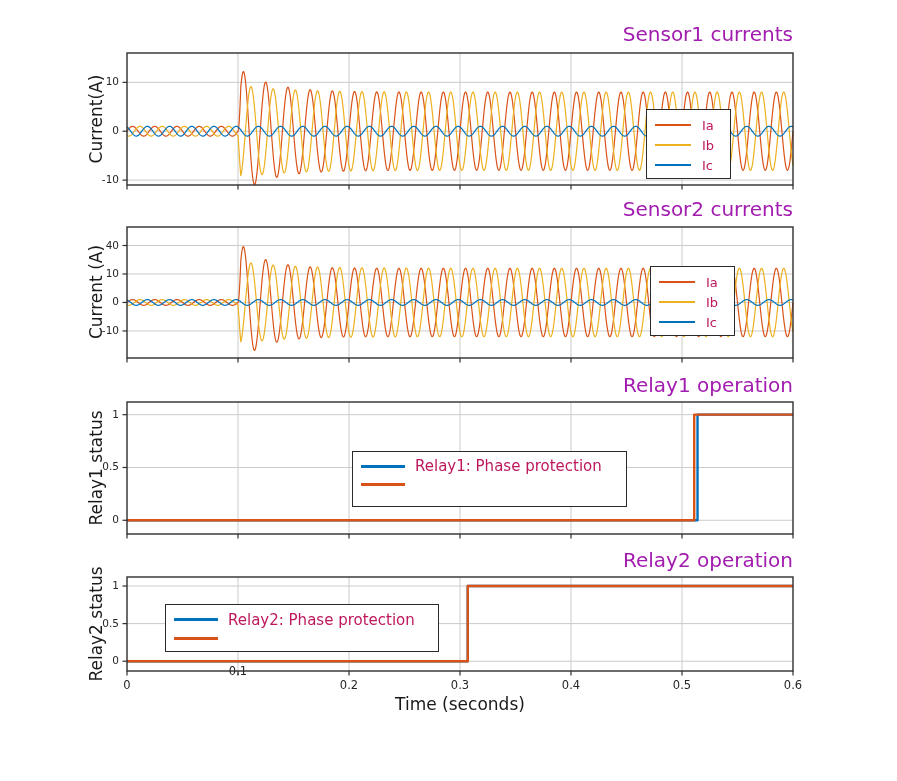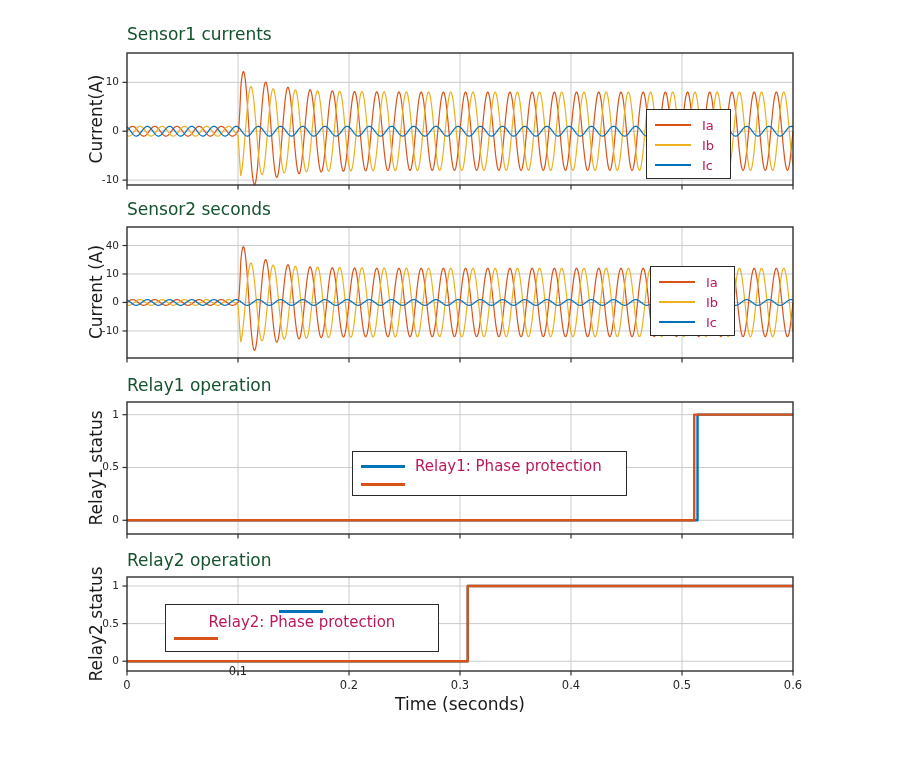--- a/index.html
+++ b/index.html
@@ -1,40 +1,40 @@
 <!DOCTYPE html>
 <html><head>
 <meta charset="utf-8">
 <style>
   html,body{margin:0;padding:0;background:#ffffff;}
   body{width:897px;height:781px;font-family:"DejaVu Sans","Liberation Sans",sans-serif;}
   #fig{position:relative;width:897px;height:781px;background:#ffffff;overflow:hidden;}
   .plot{position:absolute;overflow:visible;}
-  .title{position:absolute;left:127px;width:666px;text-align:left;font-size:17px;line-height:22px;color:#14532d;}
+  .title{position:absolute;left:127px;width:666px;text-align:right;font-size:20px;line-height:22px;color:#a21caf;}
   .ylab{position:absolute;transform:translate(-50%,-50%) rotate(-90deg);white-space:nowrap;font-size:17px;color:#1a1a1a;}
   .xlab{position:absolute;left:127px;top:694px;width:666px;text-align:center;font-size:17px;color:#1a1a1a;}
   .ytick{position:absolute;width:40px;text-align:right;font-size:10.5px;line-height:13px;color:#262626;}
   .xtick{position:absolute;width:50px;text-align:center;font-size:11.5px;color:#262626;}
   .legend{position:absolute;background:#ffffff;border:1.6px solid #2b2b2b;box-sizing:border-box;padding-top:5px;z-index:5;}
   .lrow{display:flex;align-items:center;}
   .lsw{flex:none;}
   .llab{color:#be185d;white-space:nowrap;}
   #sp0{left:127px;top:53px;}
   #sp1{left:127px;top:227px;}
   #sp2{left:127px;top:402px;}
   #sp3{left:127px;top:577px;}
   .yl0{left:96px;top:119px;} .yl1{left:96px;top:292px;} .yl2{left:96px;top:468px;} .yl3{left:96px;top:624px;}
   .t0{top:23px;} .t1{top:198px;} .t2{top:374px;} .t3{top:549px;}
 </style>
 </head>
 <body>
 
 <div id="fig">
   <div class="title t0">Sensor1 currents</div>
-  <div class="title t1">Sensor2 seconds</div>
+  <div class="title t1">Sensor2 currents</div>
   <div class="title t2">Relay1 operation</div>
   <div class="title t3">Relay2 operation</div>
 
   <div class="ylab yl0">Current(A)</div>
   <div class="ylab yl1">Current (A)</div>
   <div class="ylab yl2">Relay1 status</div>
   <div class="ylab yl3">Relay2 status</div>
 
   <svg id="sp0" class="plot" width="666" height="132">
       <line x1="0" y1="132" x2="0" y2="136.5" stroke="#2e2e2e" stroke-width="1.2"></line>
@@ -165,41 +165,41 @@
         <div class="llab" style="font-size: 13px;">Ib</div>
       </div>
       <div class="lrow" style="height: 20px;">
         <div class="lsw" style="width: 36px; height: 2px; background: rgb(0, 114, 189); margin: 0px 11px 0px 8px;"></div>
         <div class="llab" style="font-size: 13px;">Ic</div>
       </div>
     </div>
     <div class="ytick" style="left: 79px; top: 513.272px;">0</div>
     <div class="ytick" style="left: 79px; top: 460.472px;">0.5</div>
     <div class="ytick" style="left: 79px; top: 407.672px;">1</div>
-    <div class="legend" style="left: 352px; top: 451px; width: 275px; height: 45px;">
+    <div class="legend" style="left: 352px; top: 451px; width: 275px; height: 56px;">
       <div class="lrow" style="height: 18.5px;">
         <div class="lsw" style="width: 44px; height: 3.4px; background: rgb(0, 114, 189); margin: 0px 10px 0px 8px;"></div>
         <div class="llab" style="font-size: 15px;">Relay1: Phase protection</div>
       </div>
       <div class="lrow" style="height: 18.5px;">
         <div class="lsw" style="width: 44px; height: 3.4px; background: rgb(217, 83, 25); margin: 0px 10px 0px 8px;"></div>
       </div>
     </div>
     <div class="ytick" style="left: 79px; top: 654.224px;">0</div>
     <div class="ytick" style="left: 79px; top: 616.624px;">0.5</div>
     <div class="ytick" style="left: 79px; top: 579.024px;">1</div>
     <div class="xtick" style="left: 102px; top: 678px;">0</div>
     <div class="xtick" style="left: 213px; top: 664px;">0.1</div>
     <div class="xtick" style="left: 324px; top: 678px;">0.2</div>
     <div class="xtick" style="left: 435px; top: 678px;">0.3</div>
     <div class="xtick" style="left: 546px; top: 678px;">0.4</div>
     <div class="xtick" style="left: 657px; top: 678px;">0.5</div>
     <div class="xtick" style="left: 768px; top: 678px;">0.6</div>
     <div class="legend" style="left: 165px; top: 604px; width: 274px; height: 48px;">
-      <div class="lrow" style="height: 19px; flex-direction: column;">
+      <div class="lrow" style="height: 19px;">
         <div class="lsw" style="width: 44px; height: 3.4px; background: rgb(0, 114, 189); margin: 0px 10px 0px 8px;"></div>
         <div class="llab" style="font-size: 15px;">Relay2: Phase protection</div>
       </div>
       <div class="lrow" style="height: 19px;">
         <div class="lsw" style="width: 44px; height: 3.4px; background: rgb(217, 83, 25); margin: 0px 10px 0px 8px;"></div>
       </div>
     </div>
   </div>
 
 </body></html>

